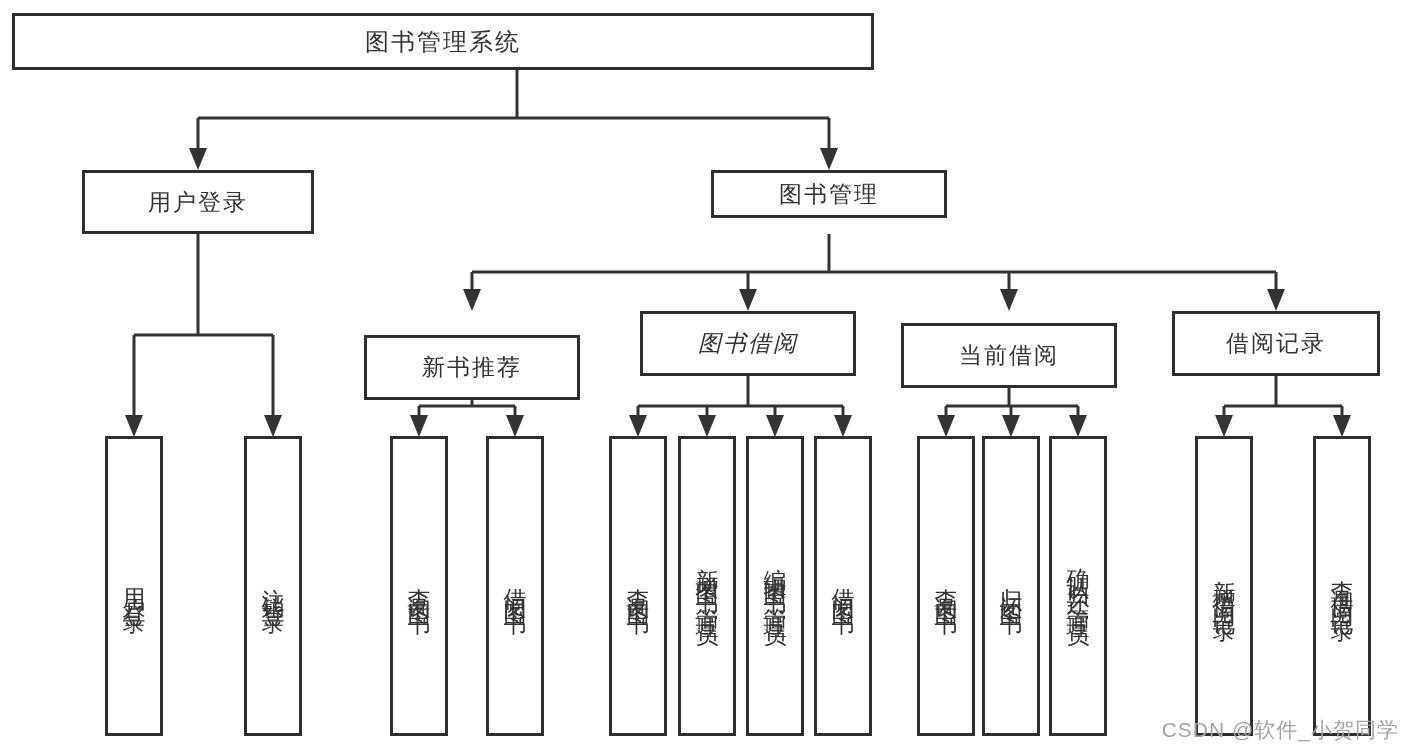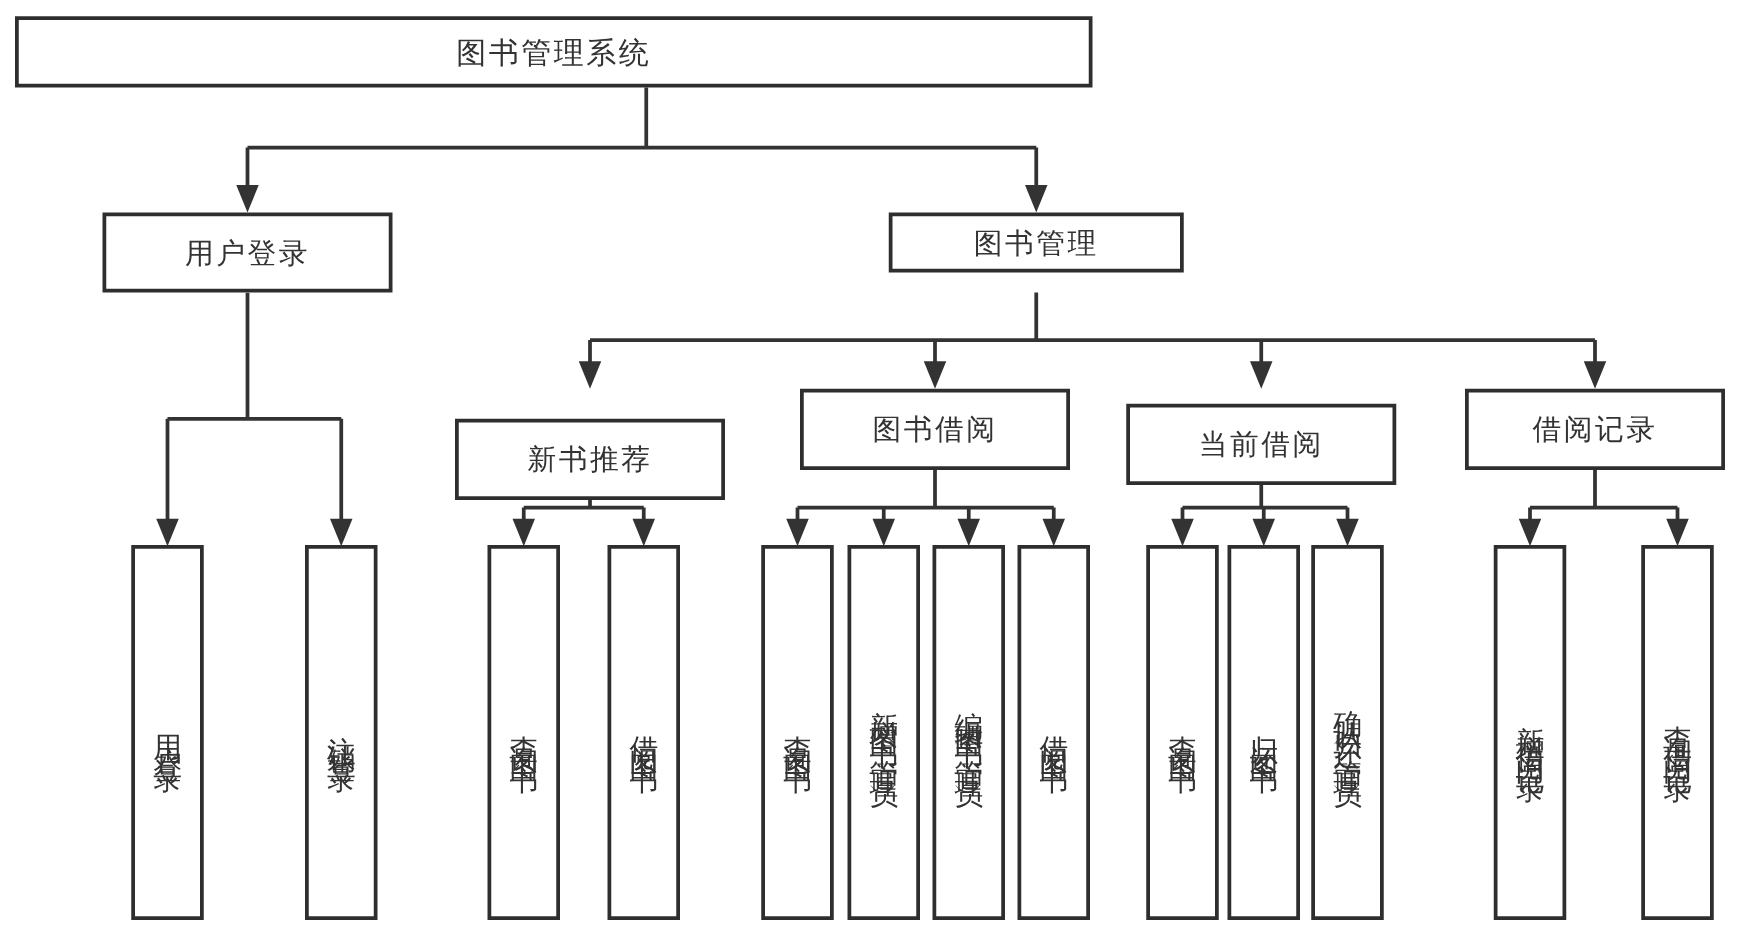--- a/index.html
+++ b/index.html
@@ -33,21 +33,21 @@
     font-size:23px;
     white-space:nowrap;
   }
   
   .n-root{left:12px;top:13px;width:862px;height:57px;font-size:24px;}
   
   .n-login{left:82px;top:170px;width:232px;height:64px;}
   .n-mgmt{left:711px;top:170px;width:236px;height:48px;}
   
   .n-recommend{left:364px;top:311px;width:216px;height:65px;margin-top:24px;}
-  .n-borrow{left:640px;top:311px;width:216px;height:65px;}
+  .n-borrow{left:640px;top:311px;width:216px;height:65px;font-style:italic;}
   .n-current{left:901px;top:311px;width:216px;height:65px;margin-top:12px;}
   .n-records{left:1172px;top:311px;width:208px;height:65px;}
   
   .f1{left:105px}.f2{left:244px}
   .f3{left:390px}.f4{left:486px}
   .f5{left:609px}.f6{left:678px}.f7{left:746px}.f8{left:814px}
   .f9{left:917px}.f10{left:982px}.f11{left:1049px}
   .f12{left:1195px}.f13{left:1313px}
   .watermark{
     position:absolute;right:6px;top:716px;
@@ -141,14 +141,15 @@
     <span class="vtext">确认归还（管理员）</span>
   </div>
 
   <div class="box leaf f12">
     <span class="vtext">新增借阅记录</span>
   </div>
   <div class="box leaf f13">
     <span class="vtext">查询借阅记录</span>
   </div>
 
+  <div class="watermark">CSDN @软件_小贺同学</div>
 
 </div>
 
 </body></html>

